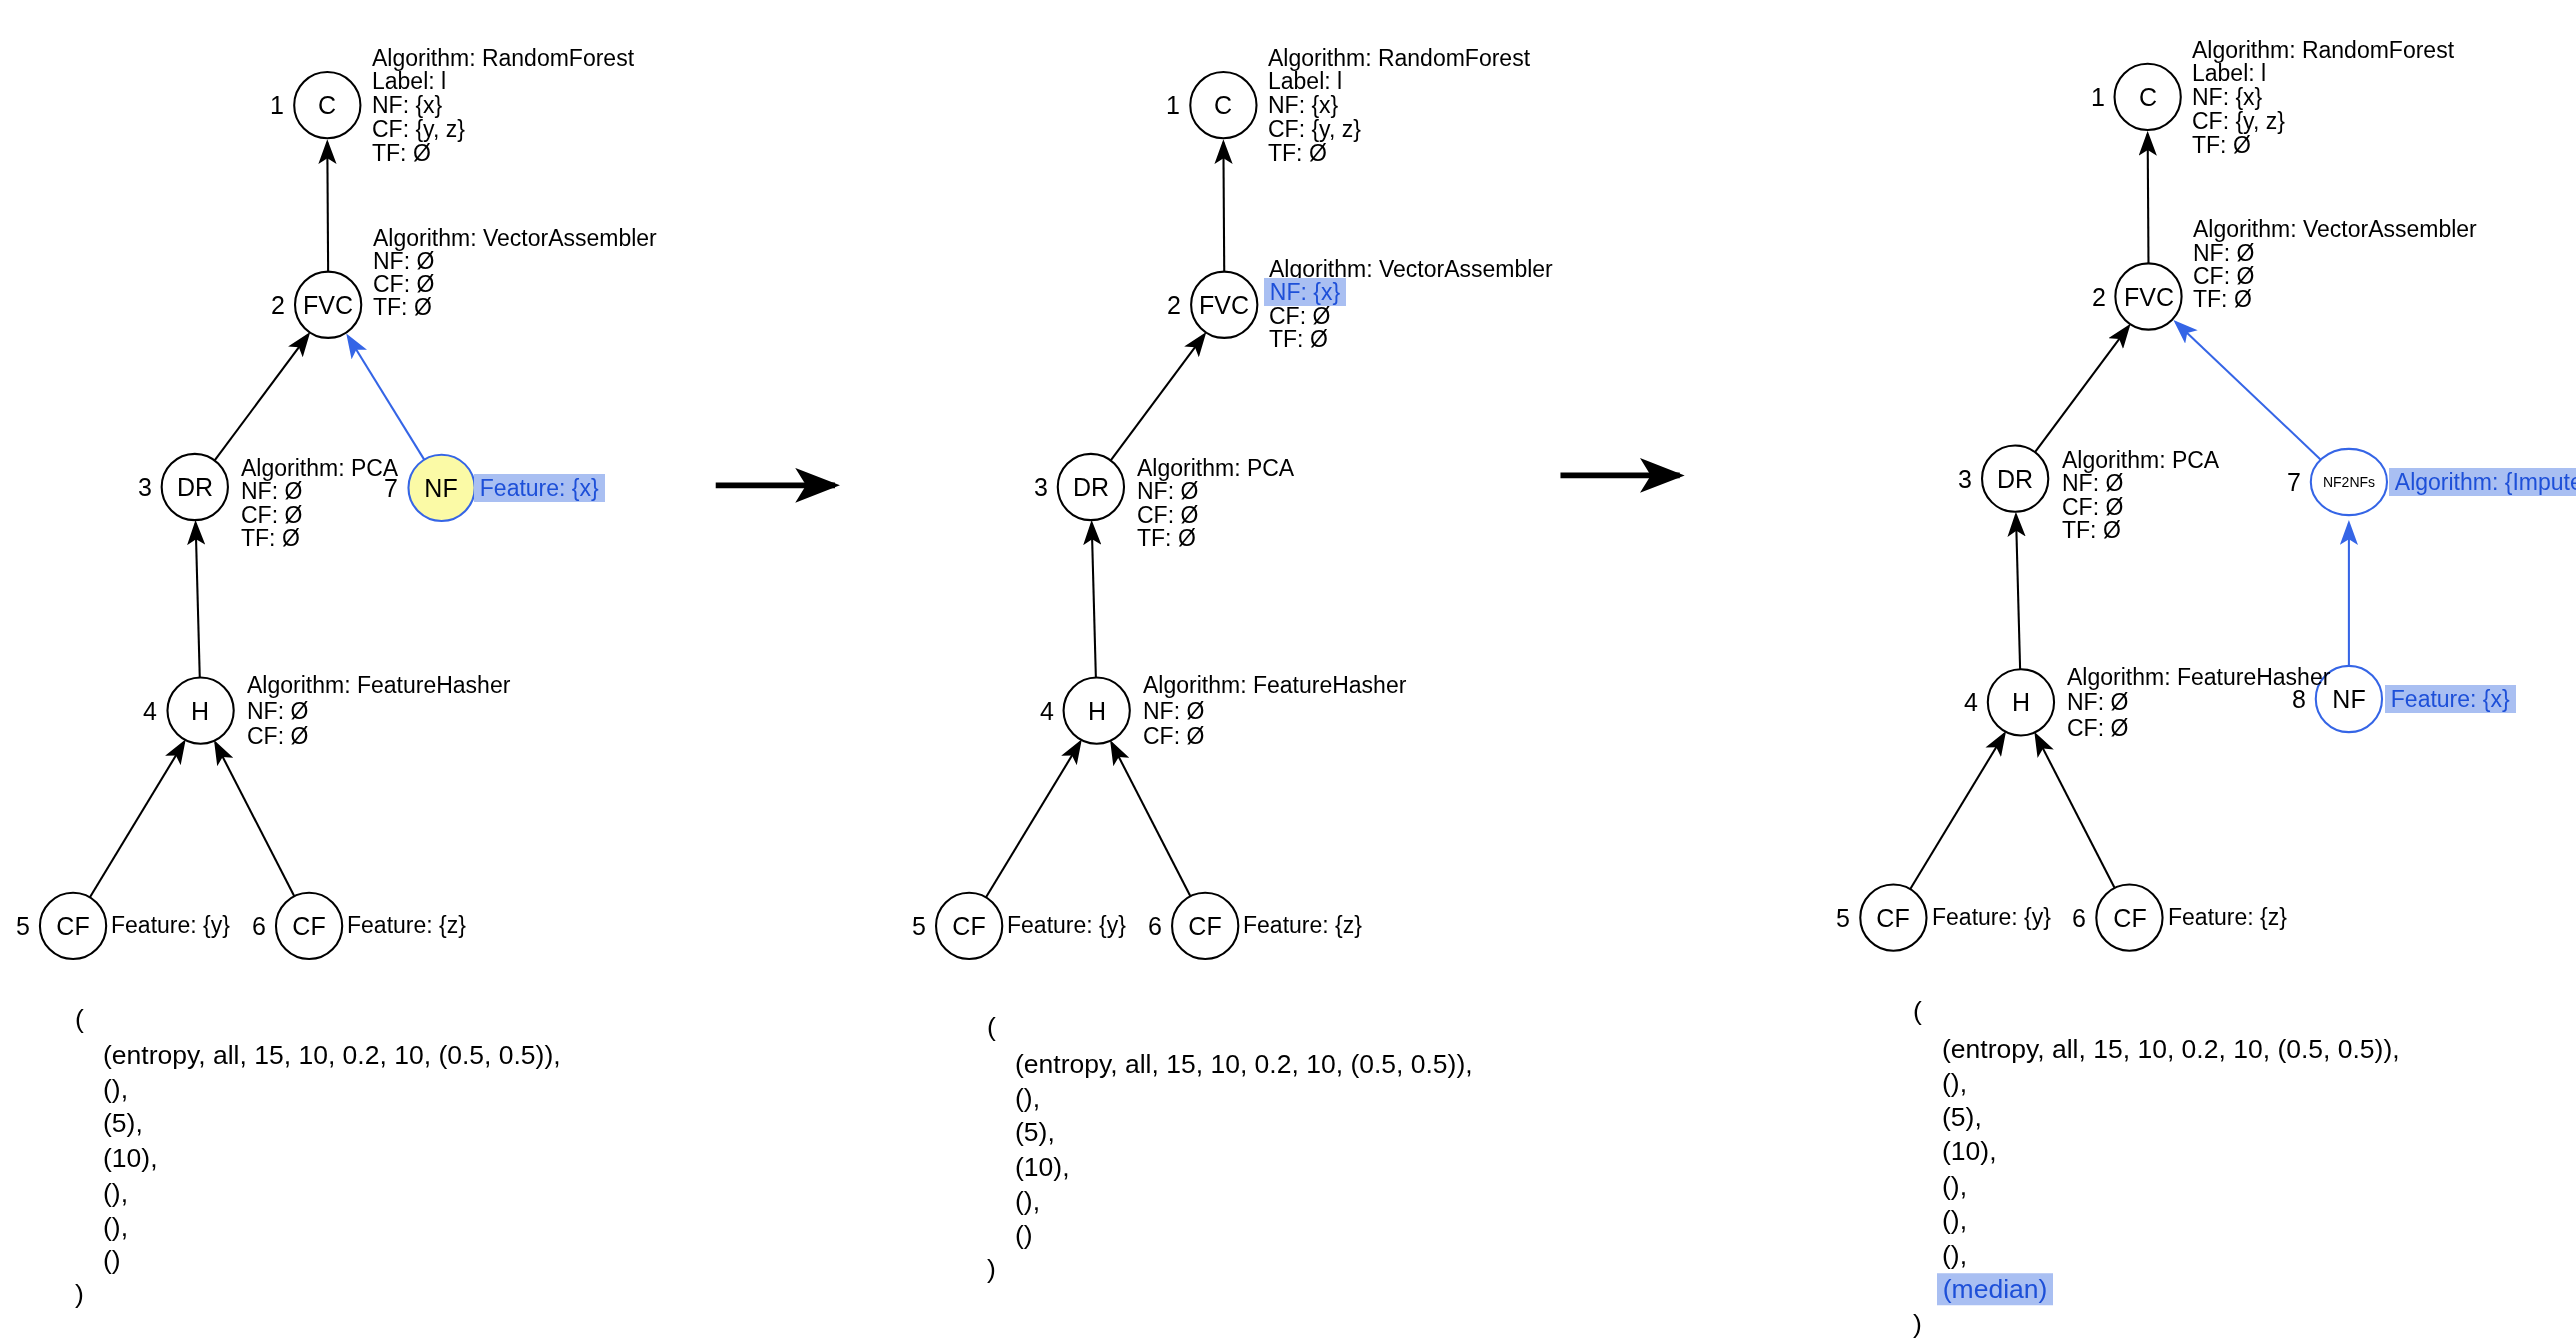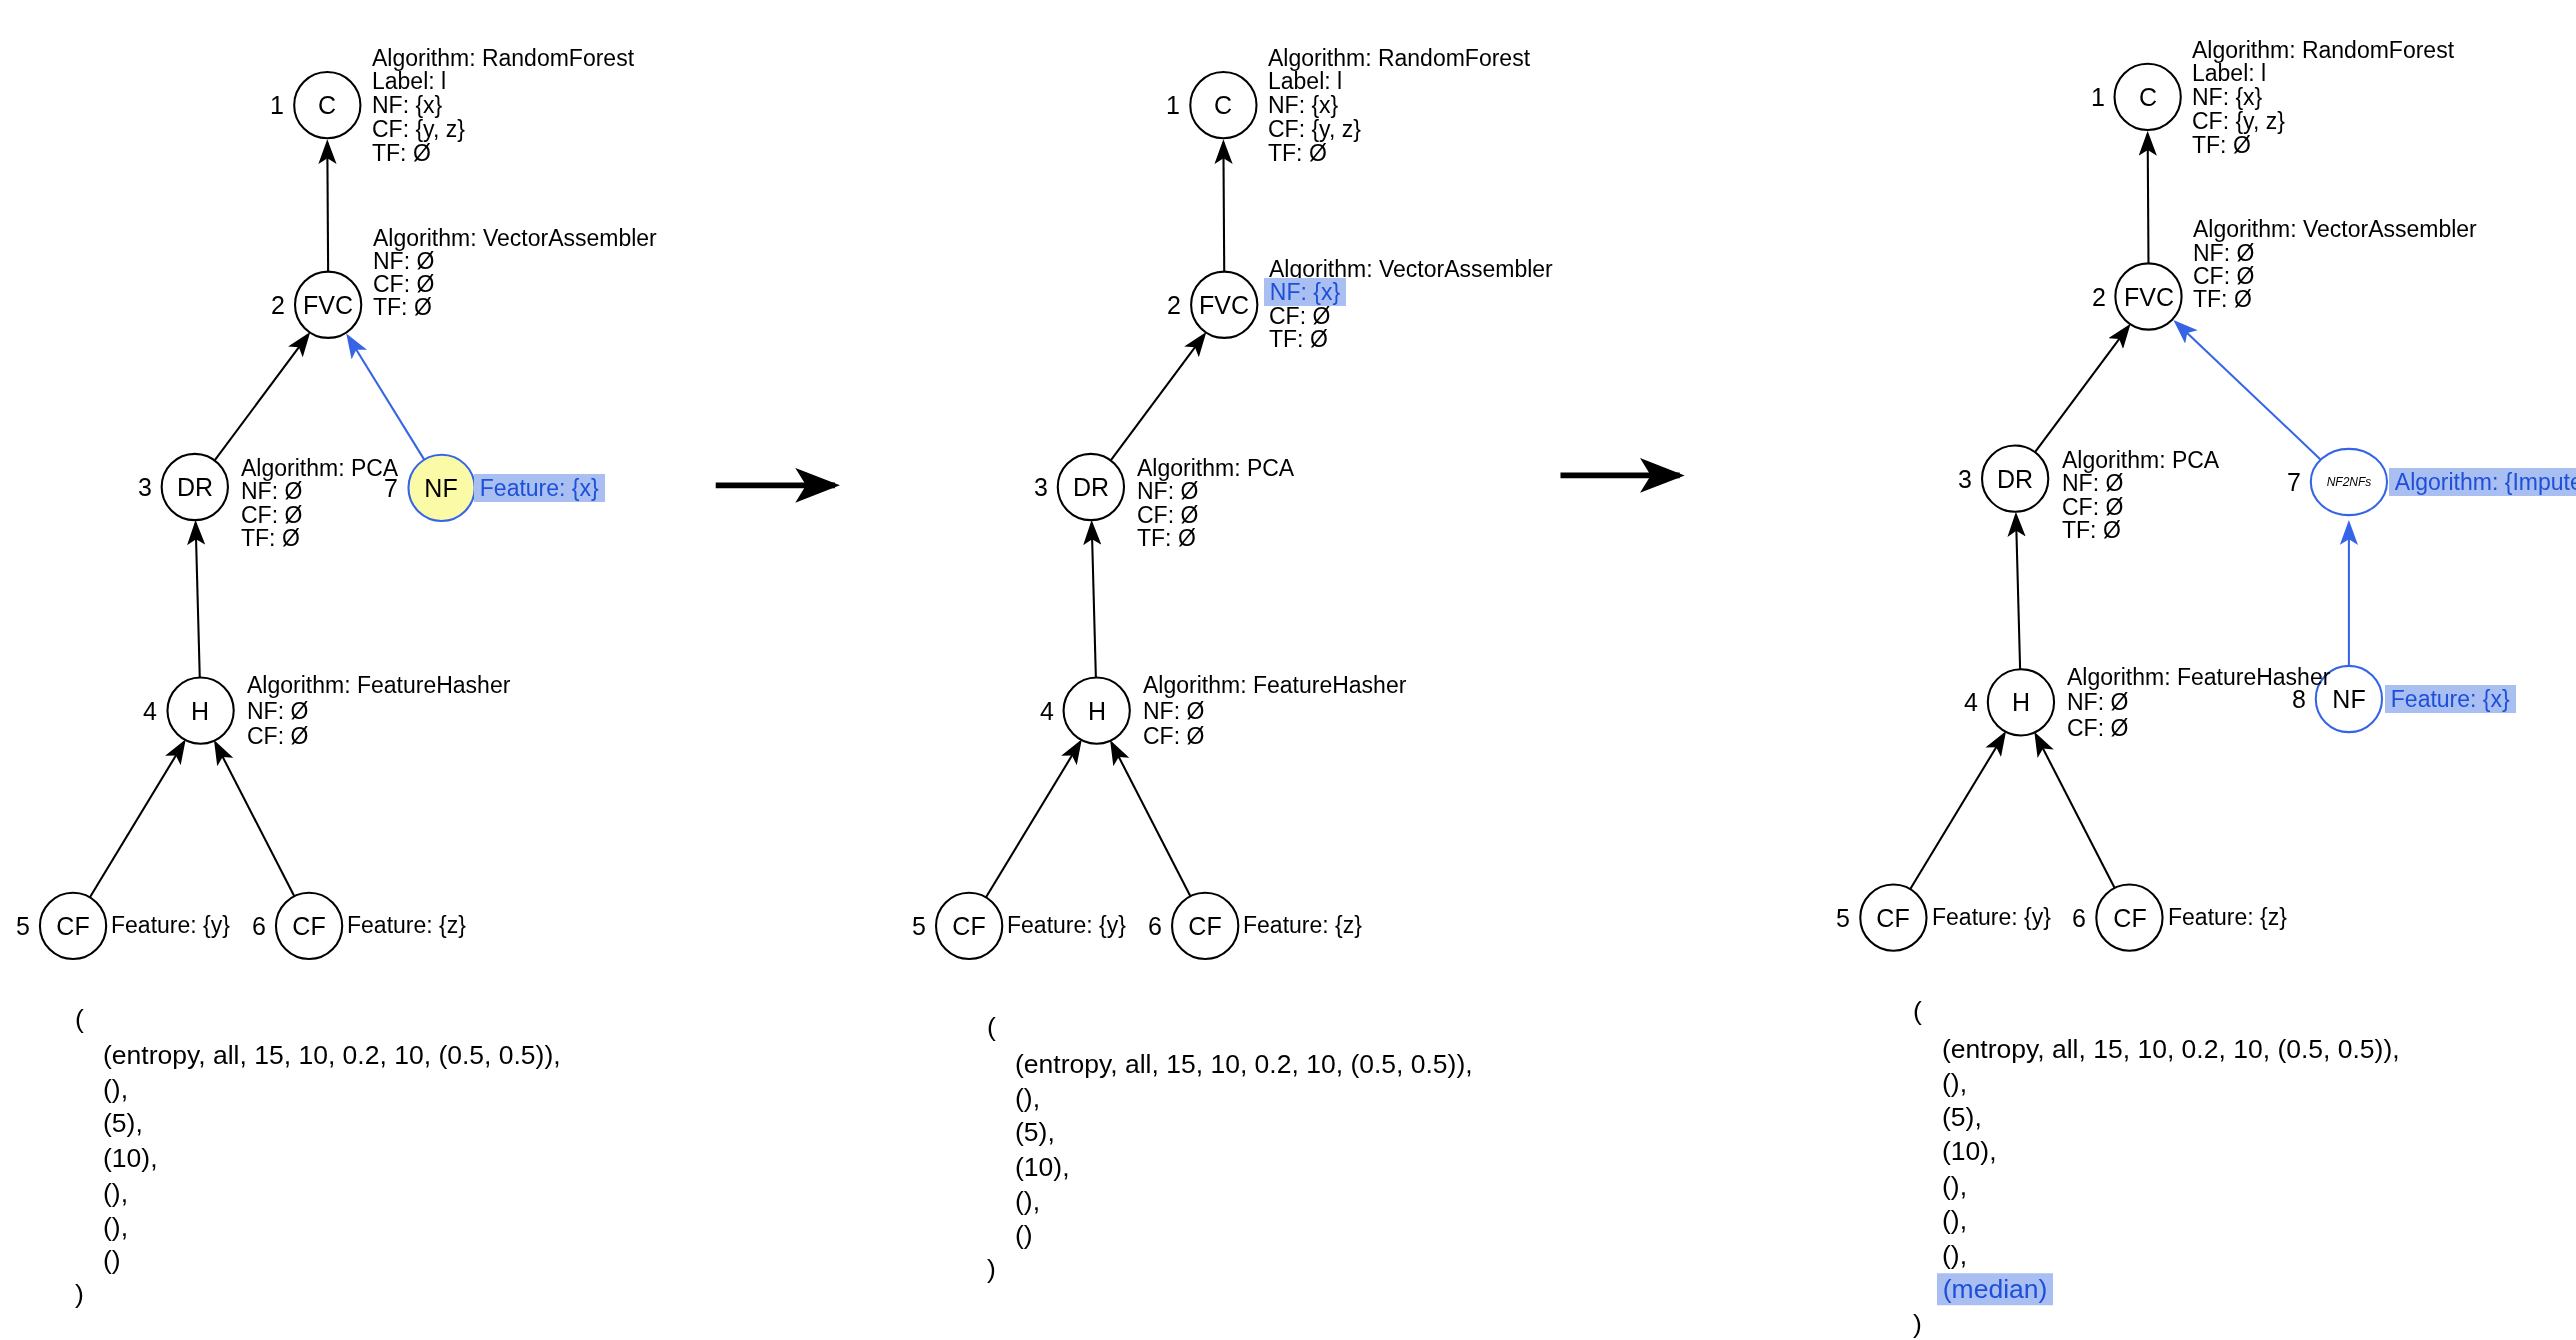--- a/index.html
+++ b/index.html
@@ -1,21 +1,21 @@
 <!DOCTYPE html>
 <html style="font-size:13.3px"><head>
 <meta charset="utf-8">
 <style>
   html,body{margin:0;padding:0;background:#ffffff;}
   #stage{position:relative;width:2576px;height:1340px;background:#ffffff;overflow:hidden;
          font-family:"Liberation Sans", sans-serif;color:#000;}
   #shapes{position:absolute;left:0;top:0;}
   .t{position:absolute;white-space:nowrap;font-size:23px;line-height:1;transform:translate(0,-50%);}
   .a{position:absolute;white-space:nowrap;font-size:25px;line-height:1;transform:translate(-50%,-50%);}
-  .a.sm{font-size:12px;font-style:italic;}
+  .a.sm{font-size:14px;}
   .n{position:absolute;white-space:nowrap;font-size:25px;line-height:1;transform:translate(-100%,-50%);}
   .e{font-size:26.5px;}
   .hl{background:#A9BFF2;color:#1D4FD8;padding:2.5px 5.8px;}
 </style>
 </head>
 <body>
 
 <div id="stage">
 
   <svg id="shapes" width="2576" height="1340" viewBox="0 0 3110 1618">

